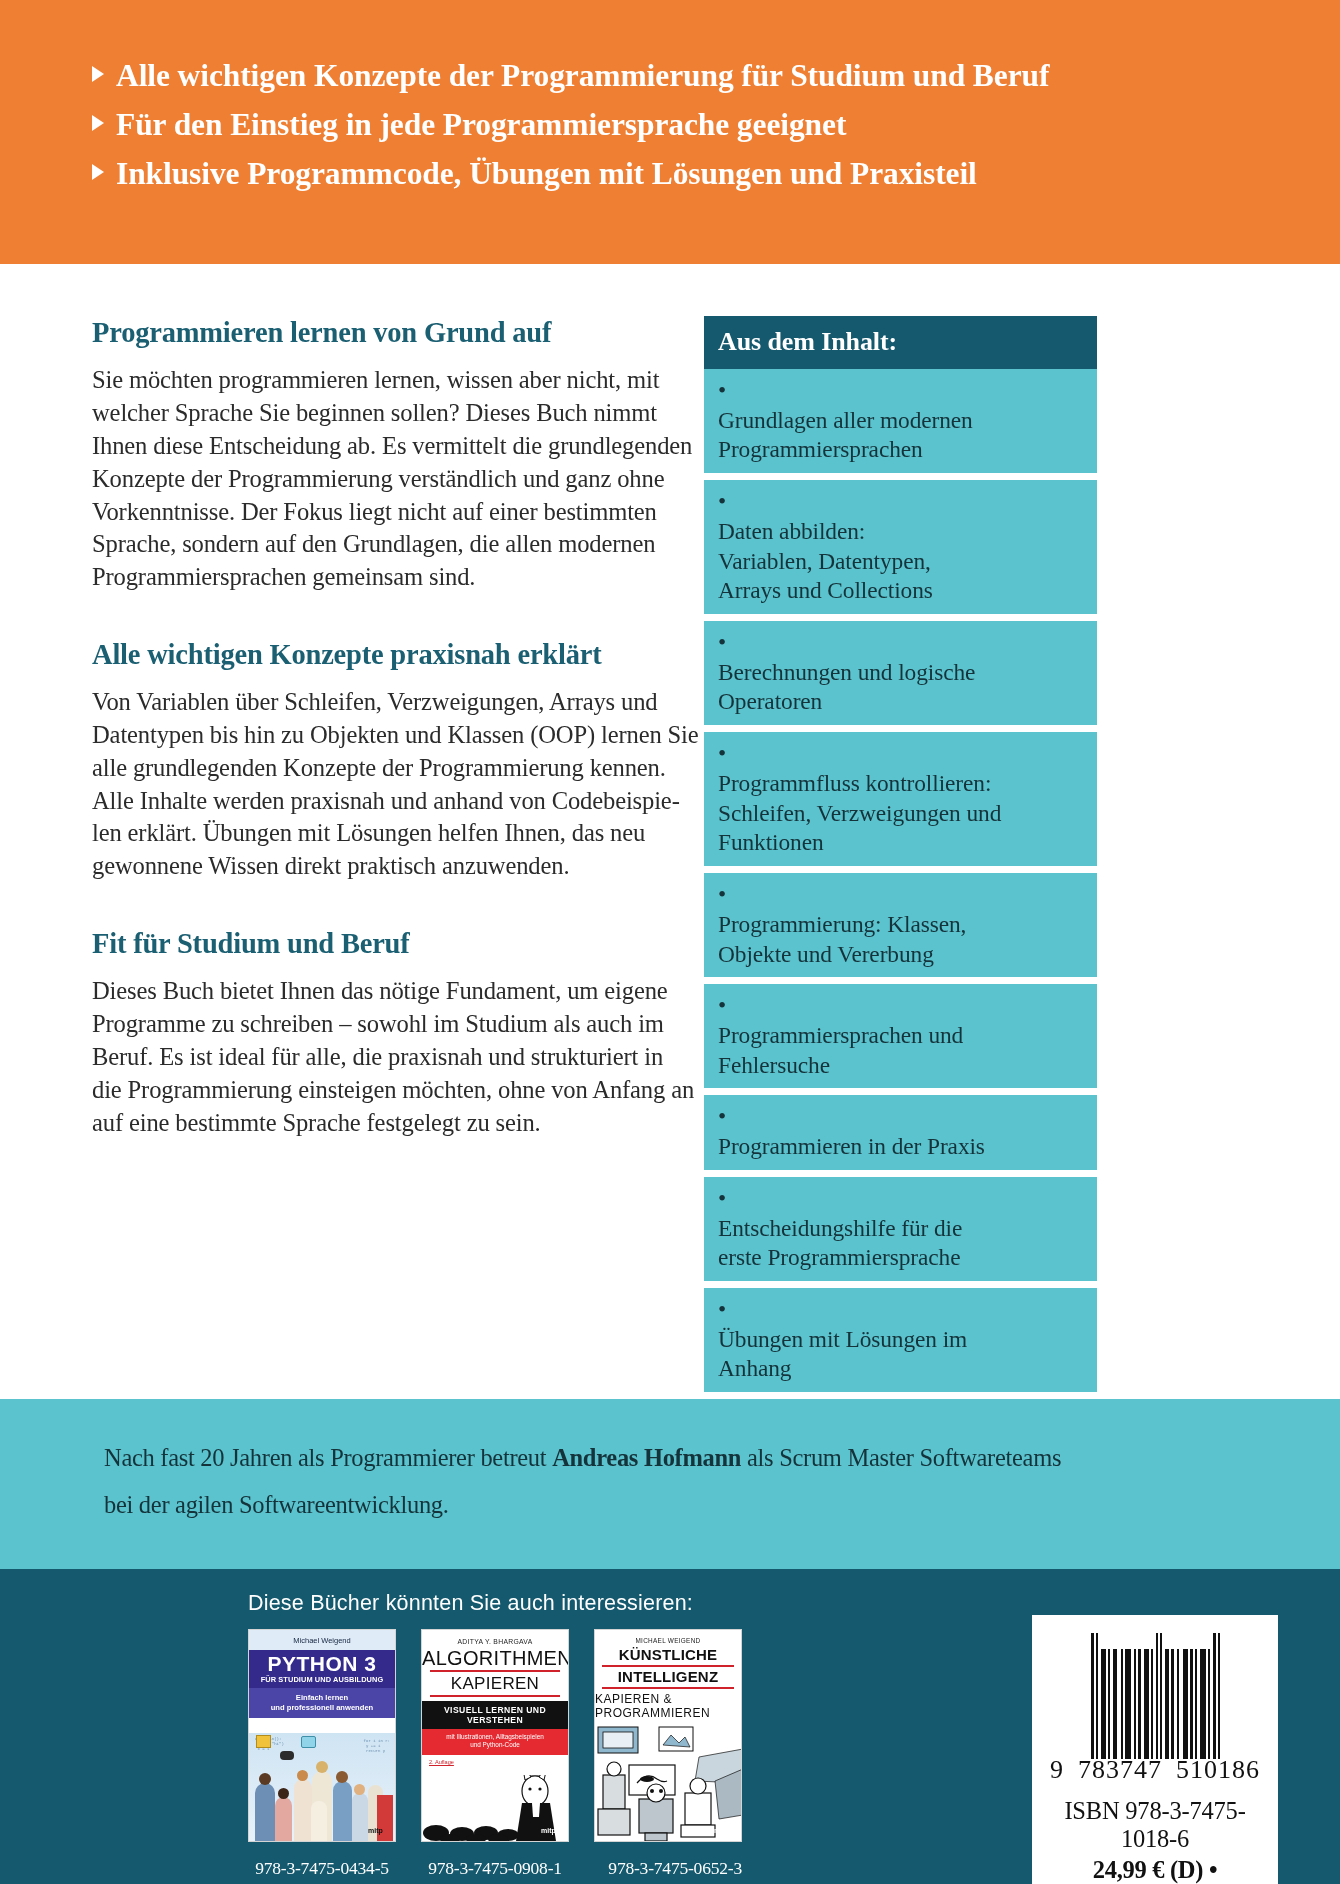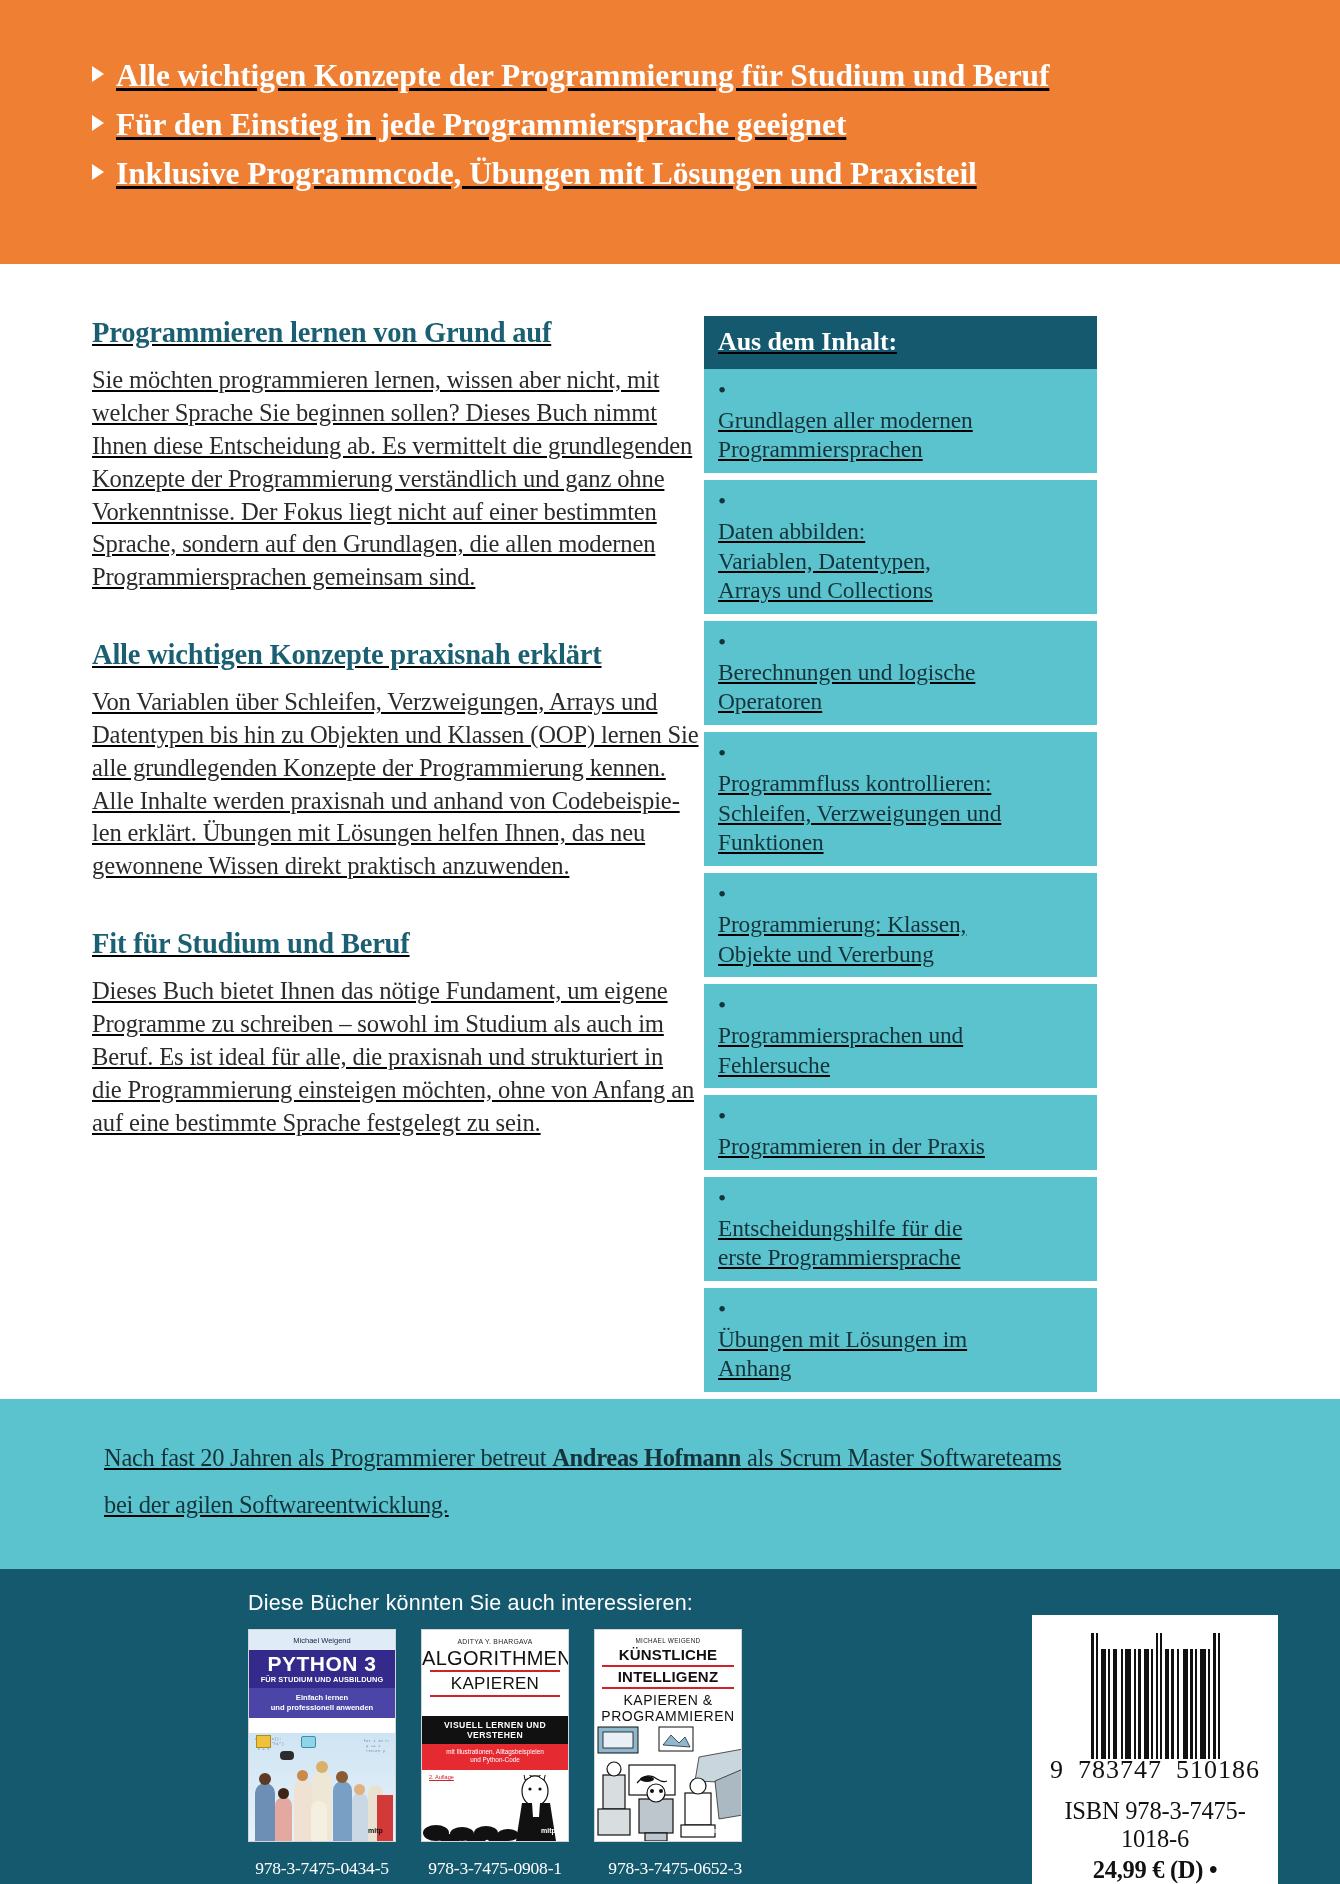--- a/index.html
+++ b/index.html
@@ -15,21 +15,20 @@
     overflow: hidden;
     position: relative;
   }
   .page {
     position: relative;
     width: 1340px;
     height: 1884px;
     background: #ffffff;
     display: flex;
     flex-direction: column;
-    text-decoration: underline;
   }
 
   
   .banner {
     background: #ef7f33;
     padding: 52px 0 42px 90px;
     box-sizing: border-box;
     height: 264px;
     flex: 0 0 auto;
   }
@@ -284,21 +283,21 @@
   }
   .b2-black {
     background: #111111;
     color: #ffffff;
     font-family: "Liberation Sans", sans-serif;
     font-weight: bold;
     font-size: 8.6px;
     text-align: center;
     letter-spacing: 0.4px;
     padding: 4px 0 4px;
-    margin-top: 19px;
+    margin-top: 4px;
   }
   .b2-red {
     background: #e62a32;
     color: #ffffff;
     font-family: "Liberation Sans", sans-serif;
     font-size: 6.4px;
     text-align: center;
     line-height: 1.35;
     padding: 4px 0 5px;
   }
@@ -326,22 +325,22 @@
     font-weight: bold;
     font-size: 15px;
     text-align: center;
     letter-spacing: 0.2px;
     line-height: 1.1;
   }
   .b3-rule { height: 1.6px; background: #d0222b; margin: 2px 7px; }
   .b3-kap {
     color: #111111;
     font-family: "Liberation Sans", sans-serif;
-    font-size: 14px;
-    text-align: center;
+    font-size: 12px;
+    text-align: left;
     letter-spacing: 0.5px;
     padding: 1px 0 18px;
   }
   .b3-black {
     background: #111111;
     color: #ffffff;
     font-family: "Liberation Sans", sans-serif;
     font-weight: bold;
     font-size: 7.6px;
     text-align: right;

